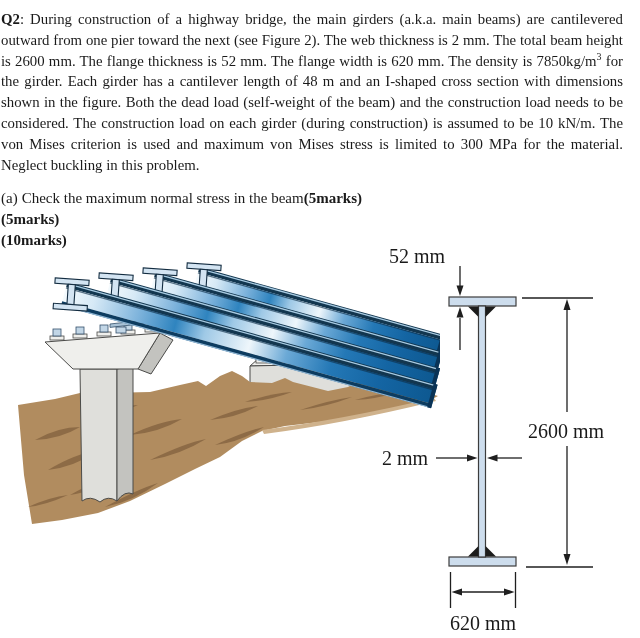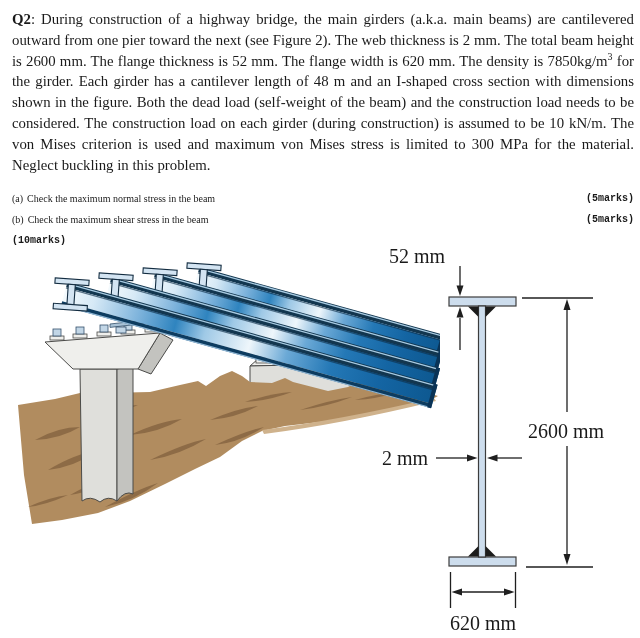--- a/index.html
+++ b/index.html
@@ -1,43 +1,42 @@
 <!DOCTYPE html>
 <html style="--text: #1a1a1a; --dim-line: #1f1f1f; --section-steel-fill: #cddded; --soil: #b18c5f; --soil-dark: #8d6b46; --soil-light: #cfb28c; --pier-light: #efefec; --pier-mid: #dfdfdb; --pier-dark: #c3c3bf; --outline: #4b4b49; --girder-navy: #12364f; --girder-blue: #1e6fae; --girder-end-fill: #d3e4f2; --bearing-steel: #c2d6e6;"><head>
 <meta charset="utf-8">
 <style>
   html,body{margin:0;padding:0;background:#fff;}
   .page{
     position:relative;
     width:640px;height:638px;
     box-sizing:border-box;
-    padding:9px 9px 0 12px;
+    padding:9px 9px 0 1px;
     background:#fff;
     font-family:"Liberation Serif", serif;
     color:var(--text,#1a1a1a);
     overflow:hidden;
   }
   .qbody{
     margin:0;
     width:622px;
     font-size:14.8px;
     line-height:20.8px;
     text-align:justify;
   }
   .qbody b{font-weight:bold;}
   .qbody sup{font-size:10px;line-height:0;}
   .parts{margin-top:13px;width:622px;}
   .part-row{
     display:flex;
-    justify-content:space-between;
-    font-size:10px;
+    font-size:15px;
     line-height:21px;
   }
   .part-label{margin-right:4px;}
-  .part-marks{font-weight:bold;font-family:Liberation Mono, monospace;}
+  .part-marks{font-weight:bold;}
   .bridge-svg{position:absolute;left:10px;top:245px;}
   .section-svg{position:absolute;left:370px;top:240px;}
   
   .dim-line{stroke:var(--dim-line,#1f1f1f);stroke-width:1.3;fill:none;}
   .dim-head{fill:var(--dim-line,#1f1f1f);stroke:none;}
   .dim-text{font-family:"Liberation Serif",serif;font-size:20px;fill:var(--text,#1a1a1a);}
   .steel{fill:var(--section-steel-fill,#cddded);stroke:#3c3c3c;stroke-width:1.2;}
   .fillet{fill:#1c1c1c;stroke:none;}
   
   .soil{fill:var(--soil,#b18c5f);stroke:none;}
@@ -57,21 +56,20 @@
 <div class="page">
 
   <p class="qbody"><b>Q2</b><span>: During construction of a highway bridge, the main girders (a.k.a. main beams) are cantilevered outward from one pier toward the next (see Figure 2). The web thickness is 2 mm. The total beam height is 2600 mm. The flange thickness is 52 mm. The flange width is 620 mm. The density is 7850kg/m</span><sup>3</sup><span> for the girder. Each girder has a cantilever length of 48 m and an I-shaped cross section with dimensions shown in the figure. Both the dead load (self-weight of the beam) and the construction load needs to be considered. The construction load on each girder (during construction) is assumed to be 10 kN/m. The von Mises criterion is used and maximum von Mises stress is limited to 300 MPa for the material. Neglect buckling in this problem.</span></p>
 
   <div class="parts">
     <div class="part-row">
       <span><span class="part-label">(a)</span><span>Check the maximum normal stress in the beam</span></span>
       <span class="part-marks">(5marks)</span>
     </div>
     <div class="part-row">
-      <span><span class="part-label">(b)</span><span>Check the maximum shear stress in the beam</span></span>
       <span class="part-marks">(5marks)</span>
     </div>
     <div class="part-row">
       <span class="part-marks">(10marks)</span>
     </div>
   </div>
 
   <svg class="bridge-svg" width="430" height="390" viewBox="0 0 430 390">
     <defs>
       <linearGradient id="girderSheen" x1="0" y1="0" x2="1" y2="0">

